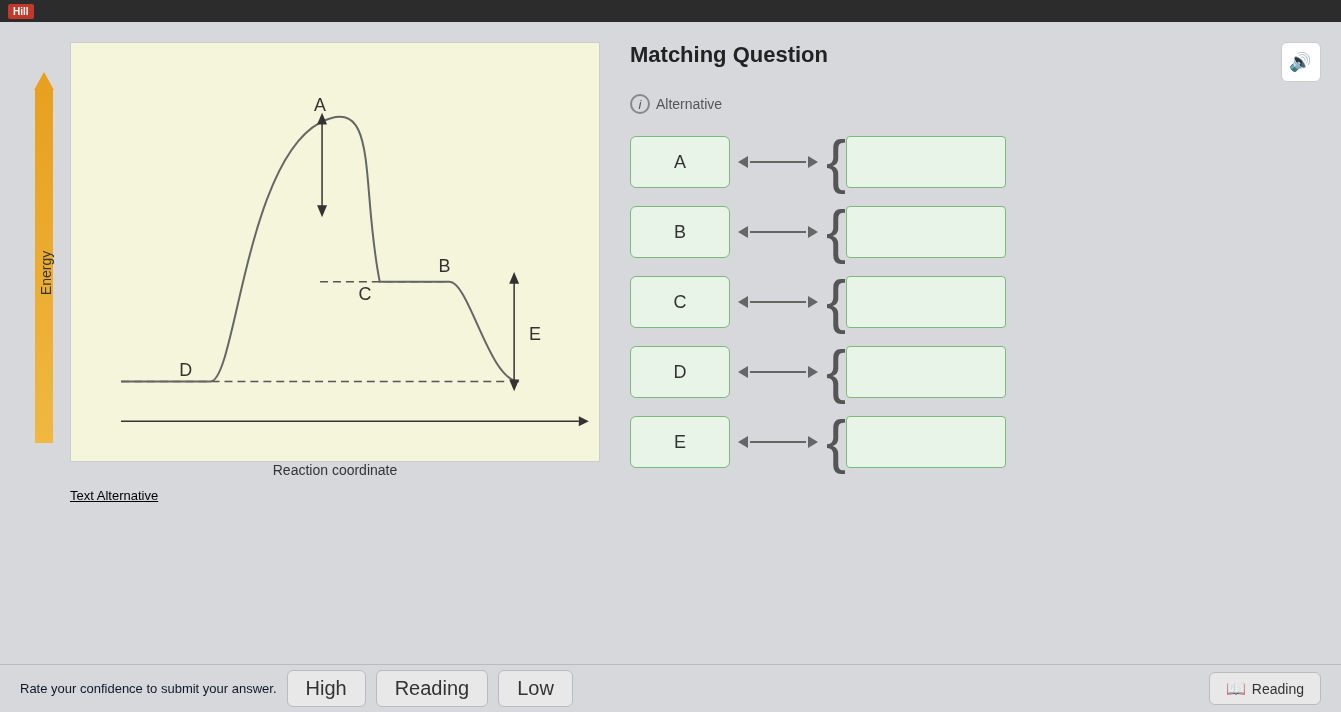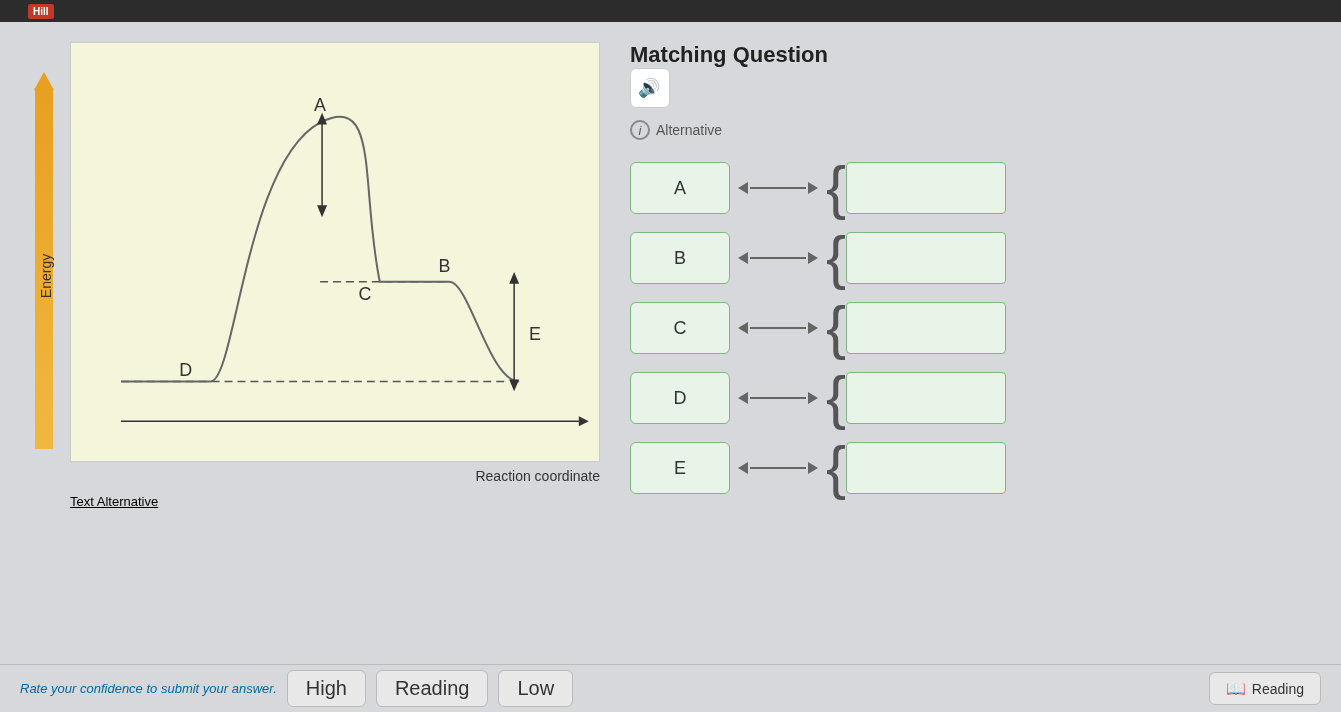--- a/index.html
+++ b/index.html
@@ -21,21 +21,20 @@
       align-items: center;
       padding: 0 8px;
     }
     .top-bar-logo {
       background: #c0392b;
       color: white;
       font-size: 10px;
       font-weight: bold;
       padding: 2px 5px;
       border-radius: 2px;
-      margin-left: 20px;
     }
 
     .main-content {
       display: flex;
       height: calc(712px - 22px - 48px);
       padding: 20px;
       gap: 30px;
     }
 
     
@@ -97,21 +96,20 @@
     
     .right-panel {
       flex: 1;
     }
 
     .question-header {
       display: flex;
       justify-content: space-between;
       align-items: flex-start;
       margin-bottom: 12px;
-      flex-direction: column;
     }
 
     .question-title {
       font-size: 22px;
       font-weight: 600;
       color: #222;
     }
 
     .audio-btn {
       width: 40px;
@@ -245,22 +243,21 @@
     }
 
     .confidence-section {
       display: flex;
       align-items: center;
       gap: 10px;
     }
 
     .confidence-label {
       font-size: 13px;
-      color: #0369a1;
-      font-style: italic;
+      color: #0f172a;
     }
 
     .confidence-btn {
       padding: 6px 18px;
       border-radius: 6px;
       border: 1px solid #bbb;
       background: #e8e8e8;
       font-size: 20px;
       cursor: pointer;
       color: #333;
@@ -329,21 +326,21 @@
 
           <line x1="445" y1="240" x2="445" y2="340" stroke="#333" stroke-width="1.5"></line>
           <polygon points="440,242 445,230 450,242" fill="#333"></polygon>
           <polygon points="440,338 445,350 450,338" fill="#333"></polygon>
           <text x="460" y="298" text-anchor="start" font-size="18" fill="#333" font-weight="500">E</text>
 
         </svg>
       </div>
 
       
-      <div style="margin-left:50px; margin-top:6px; font-size:14px; color:#333; text-align:right; width:530px;">Reaction coordinate</div>
+      <div style="margin-left:50px; margin-top:0; font-size:14px; color:#333; text-align:center; width:530px;">Reaction coordinate</div>
 
       
       <div class="text-alternative">Text Alternative</div>
     </div>
   </div>
 
   <div class="right-panel">
     <div class="question-header">
       <h1 class="question-title">Matching Question</h1>
       <button class="audio-btn">

